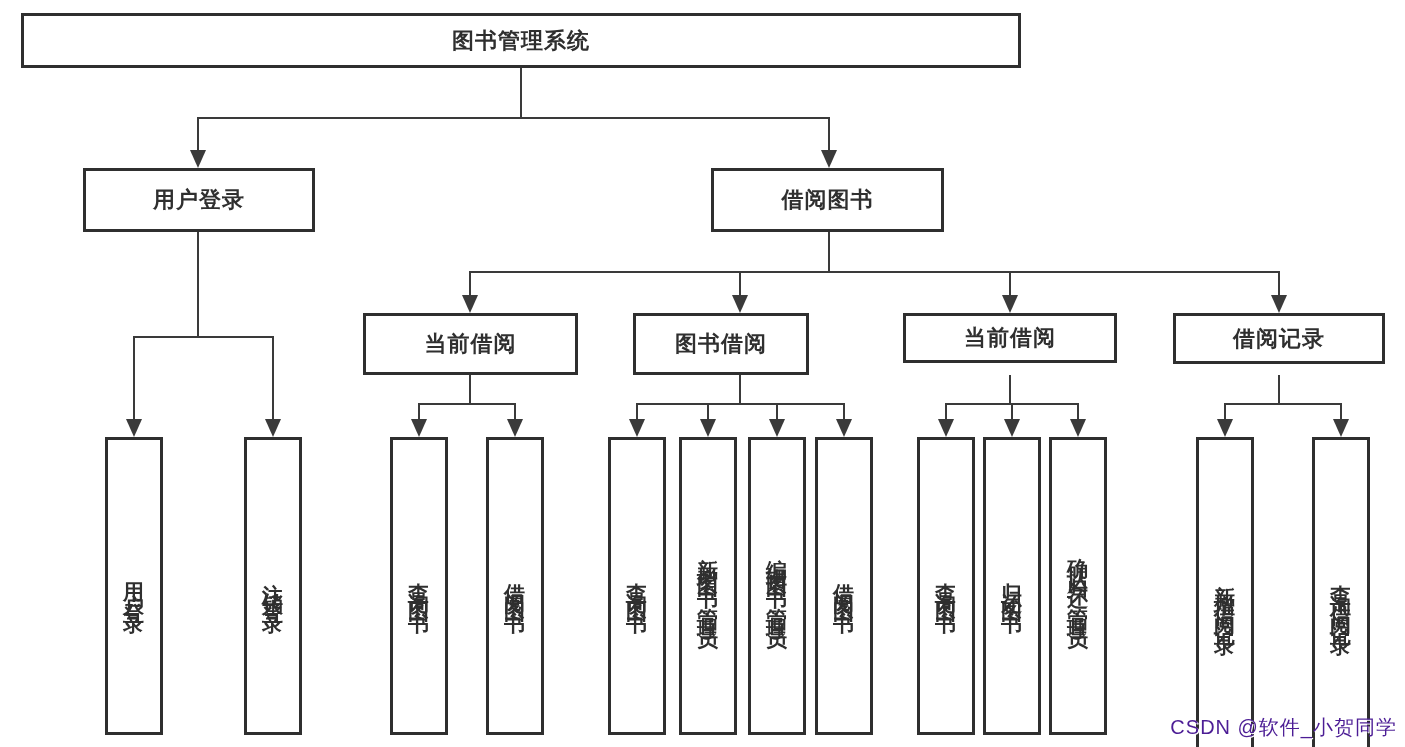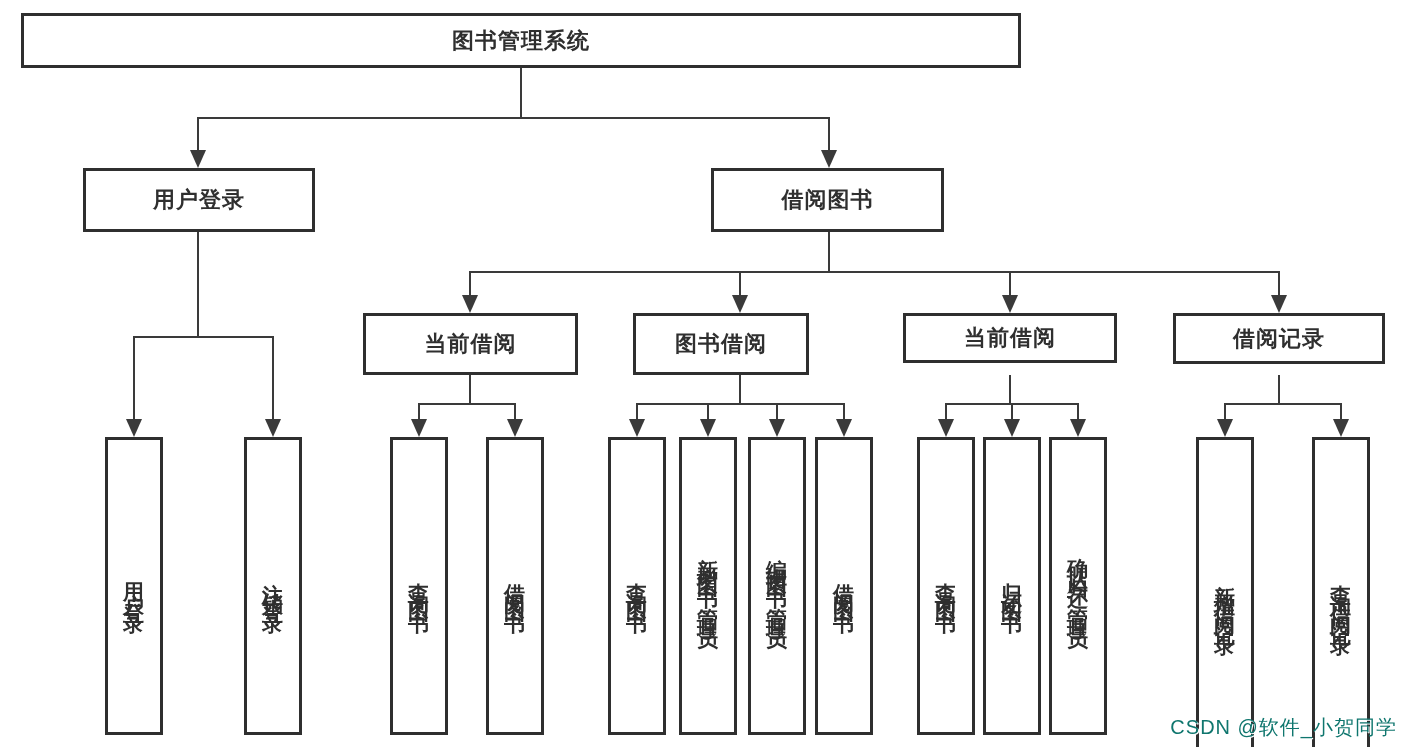--- a/index.html
+++ b/index.html
@@ -48,21 +48,21 @@
     border-left: 8px solid transparent;
     border-right: 8px solid transparent;
     border-top: 18px solid #3a3a3a;
     z-index: 1;
   }
   .watermark {
     position: absolute;
     top: 714px;
     right: 8px;
     font-size: 20px;
-    color: #0f766e;
+    color: #4c1d95;
     text-shadow: 1px 1px 0 #ffffff;
     z-index: 3;
     letter-spacing: 1px;
   }
 </style>
 </head>
 <body>
 
 <div id="canvas">
 

